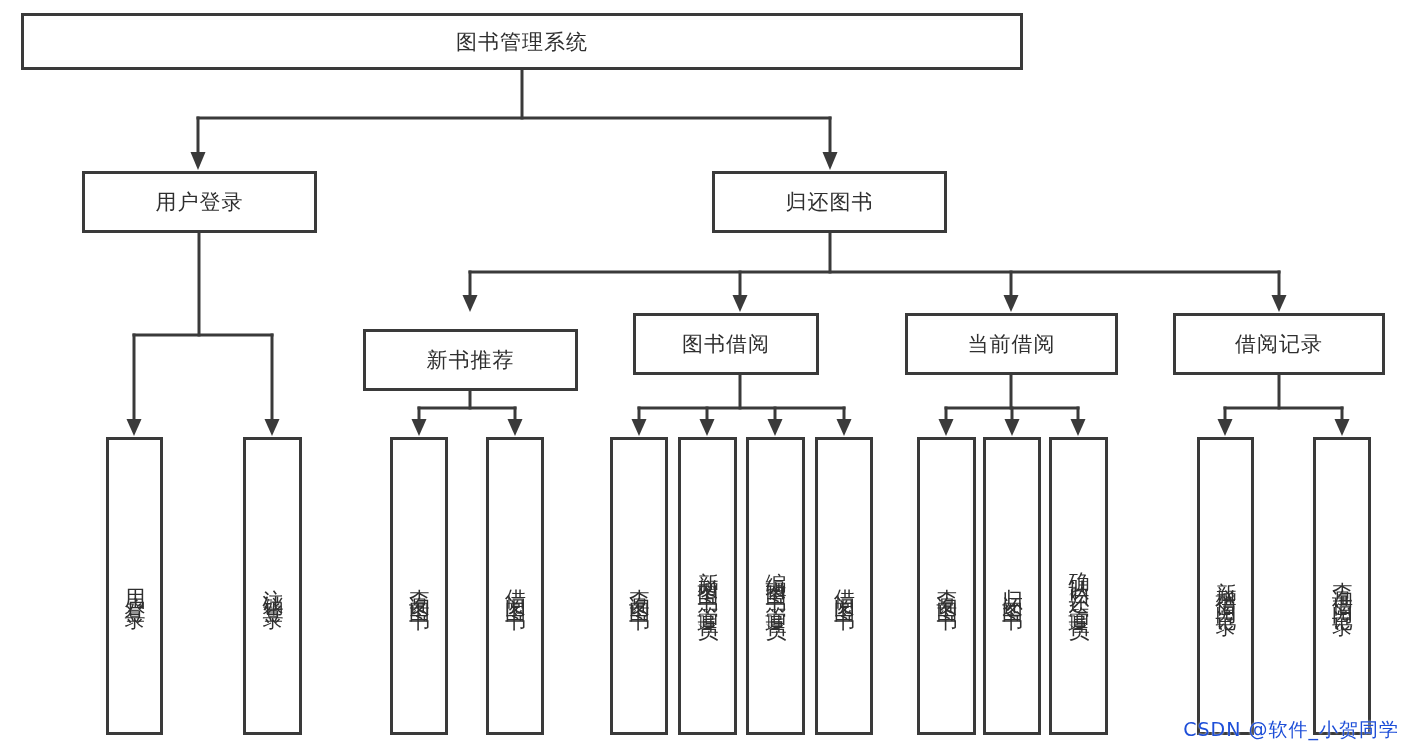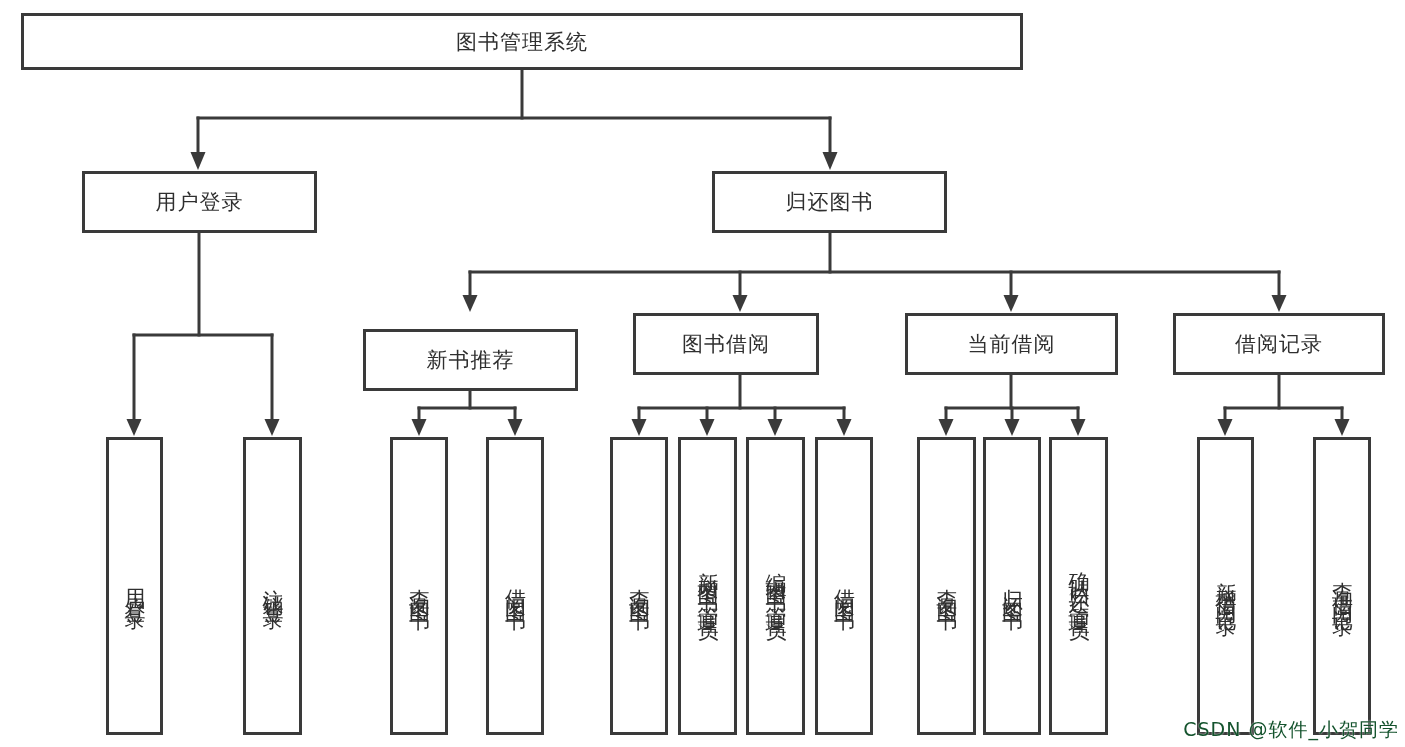--- a/index.html
+++ b/index.html
@@ -32,21 +32,21 @@
   }
   #connectors{
     position:absolute;left:0;top:0;z-index:1;
   }
   #connectors line{stroke:#3a3a3a;stroke-width:3;}
   #connectors polygon{fill:#3a3a3a;}
   #watermark{
     position:absolute;
     right:6px;bottom:4px;
     font-size:19px;
-    color:#14532d;
+    color:#1d4ed8;
     letter-spacing:1px;
     z-index:3;
     text-shadow:0 0 2px #ffffff;
   }
 </style>
 </head>
 <body>
 
 <div id="stage">
 

